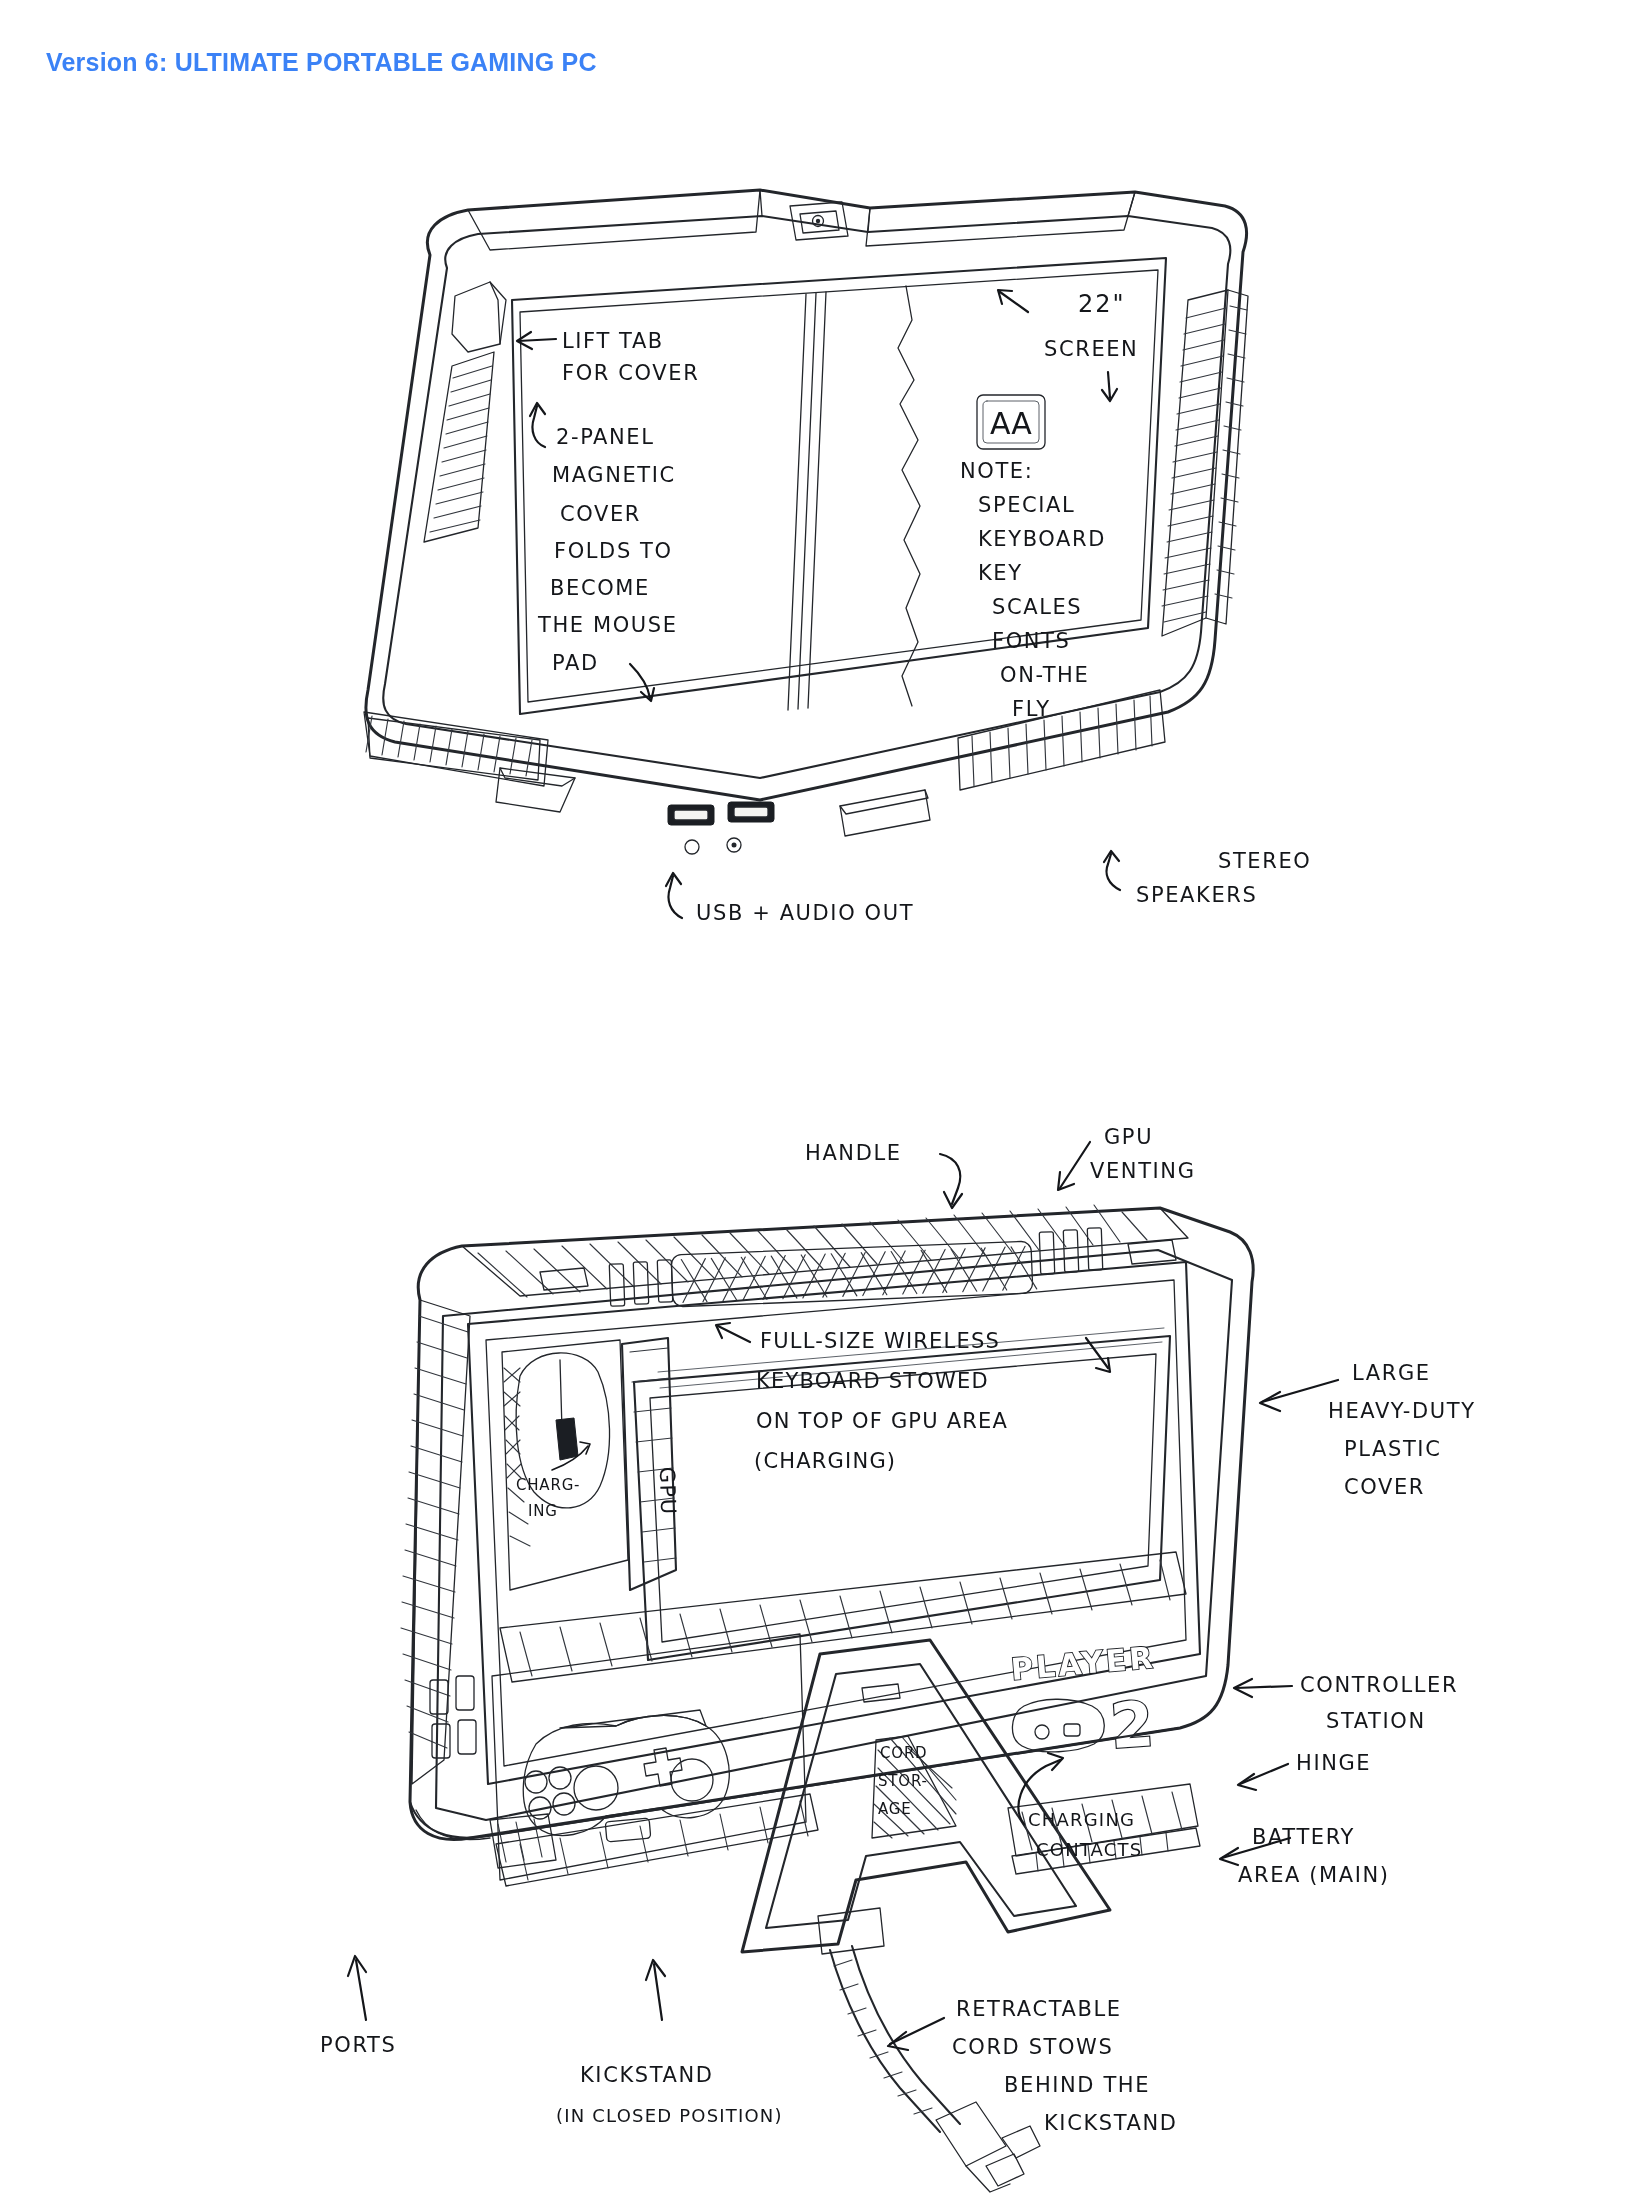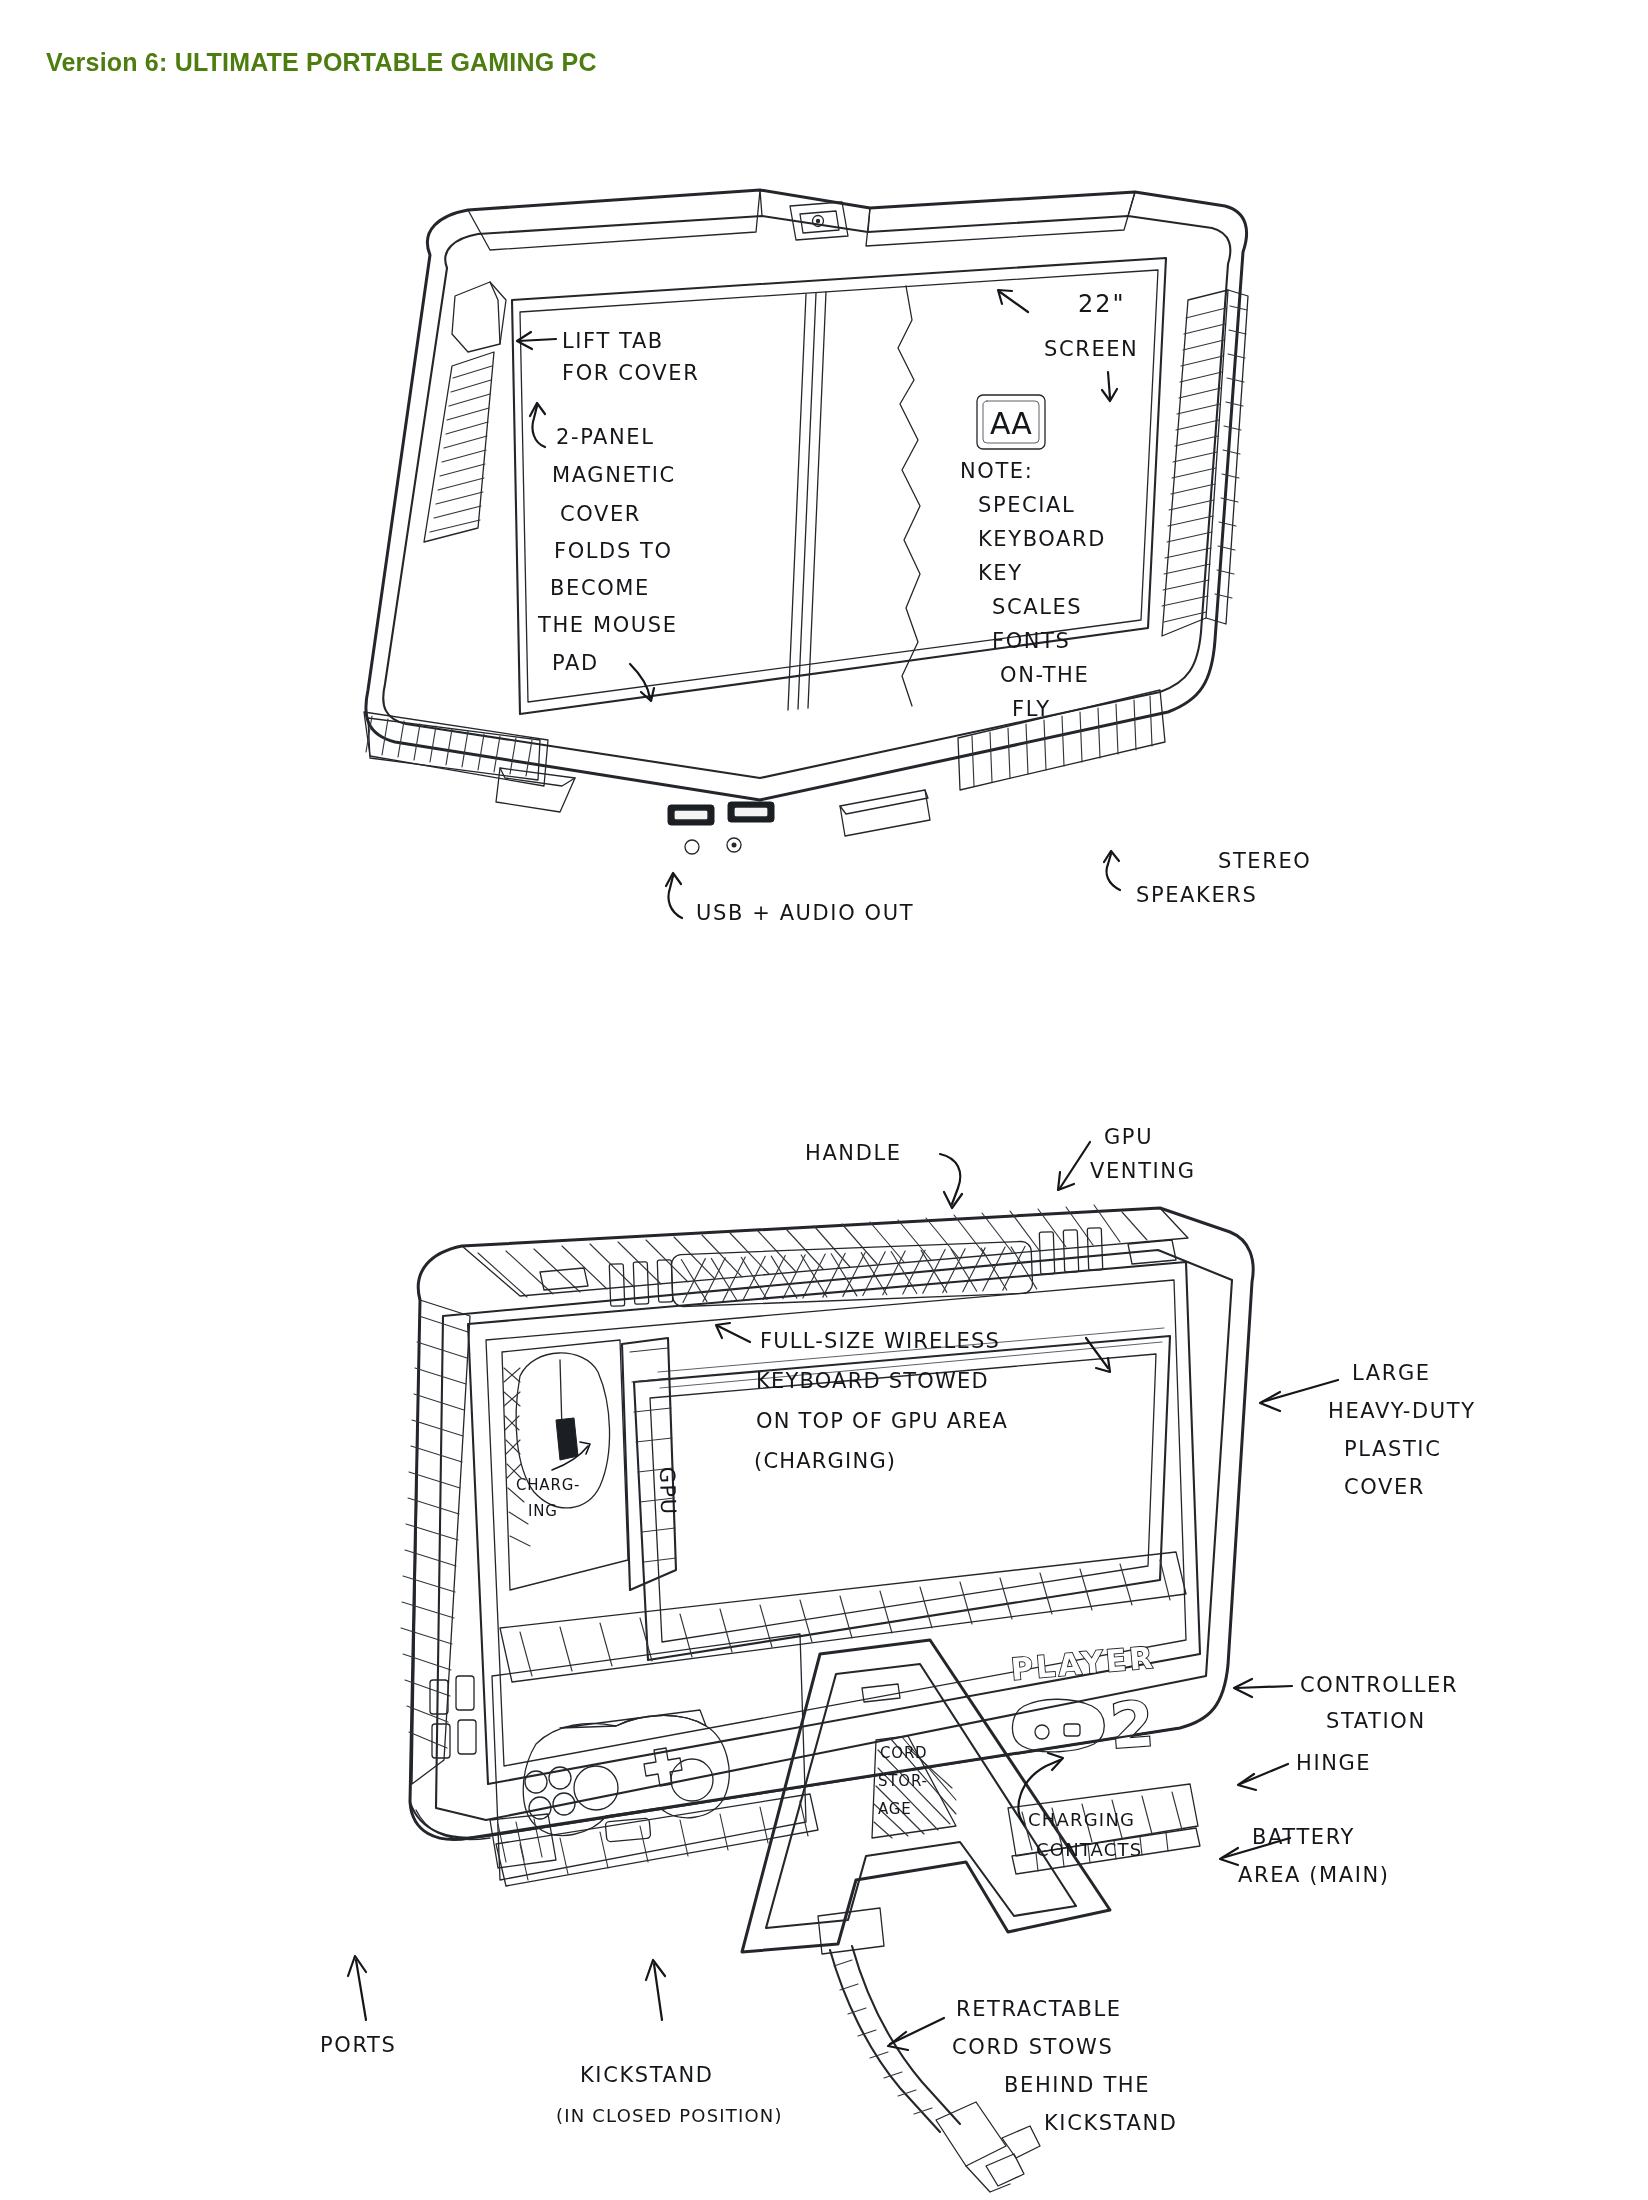--- a/index.html
+++ b/index.html
@@ -10,21 +10,21 @@
     font-family: "DejaVu Sans", sans-serif;
     position: relative;
     overflow: hidden;
   }
   #page-title {
     position: absolute;
     left: 46px; top: 48px;
     font-family: "Liberation Sans", sans-serif;
     font-weight: bold;
     font-size: 25px;
-    color: #4d7c0f;
+    color: #3b82f6;
     letter-spacing: 0.2px;
   }
   .sketch { position: absolute; left:0; top:0; }
   svg { display:block; }
   
   .hand {
     font-family: "DejaVu Sans", sans-serif;
     font-size: 21px;
     letter-spacing: 1.6px;
     fill: #14161a;

